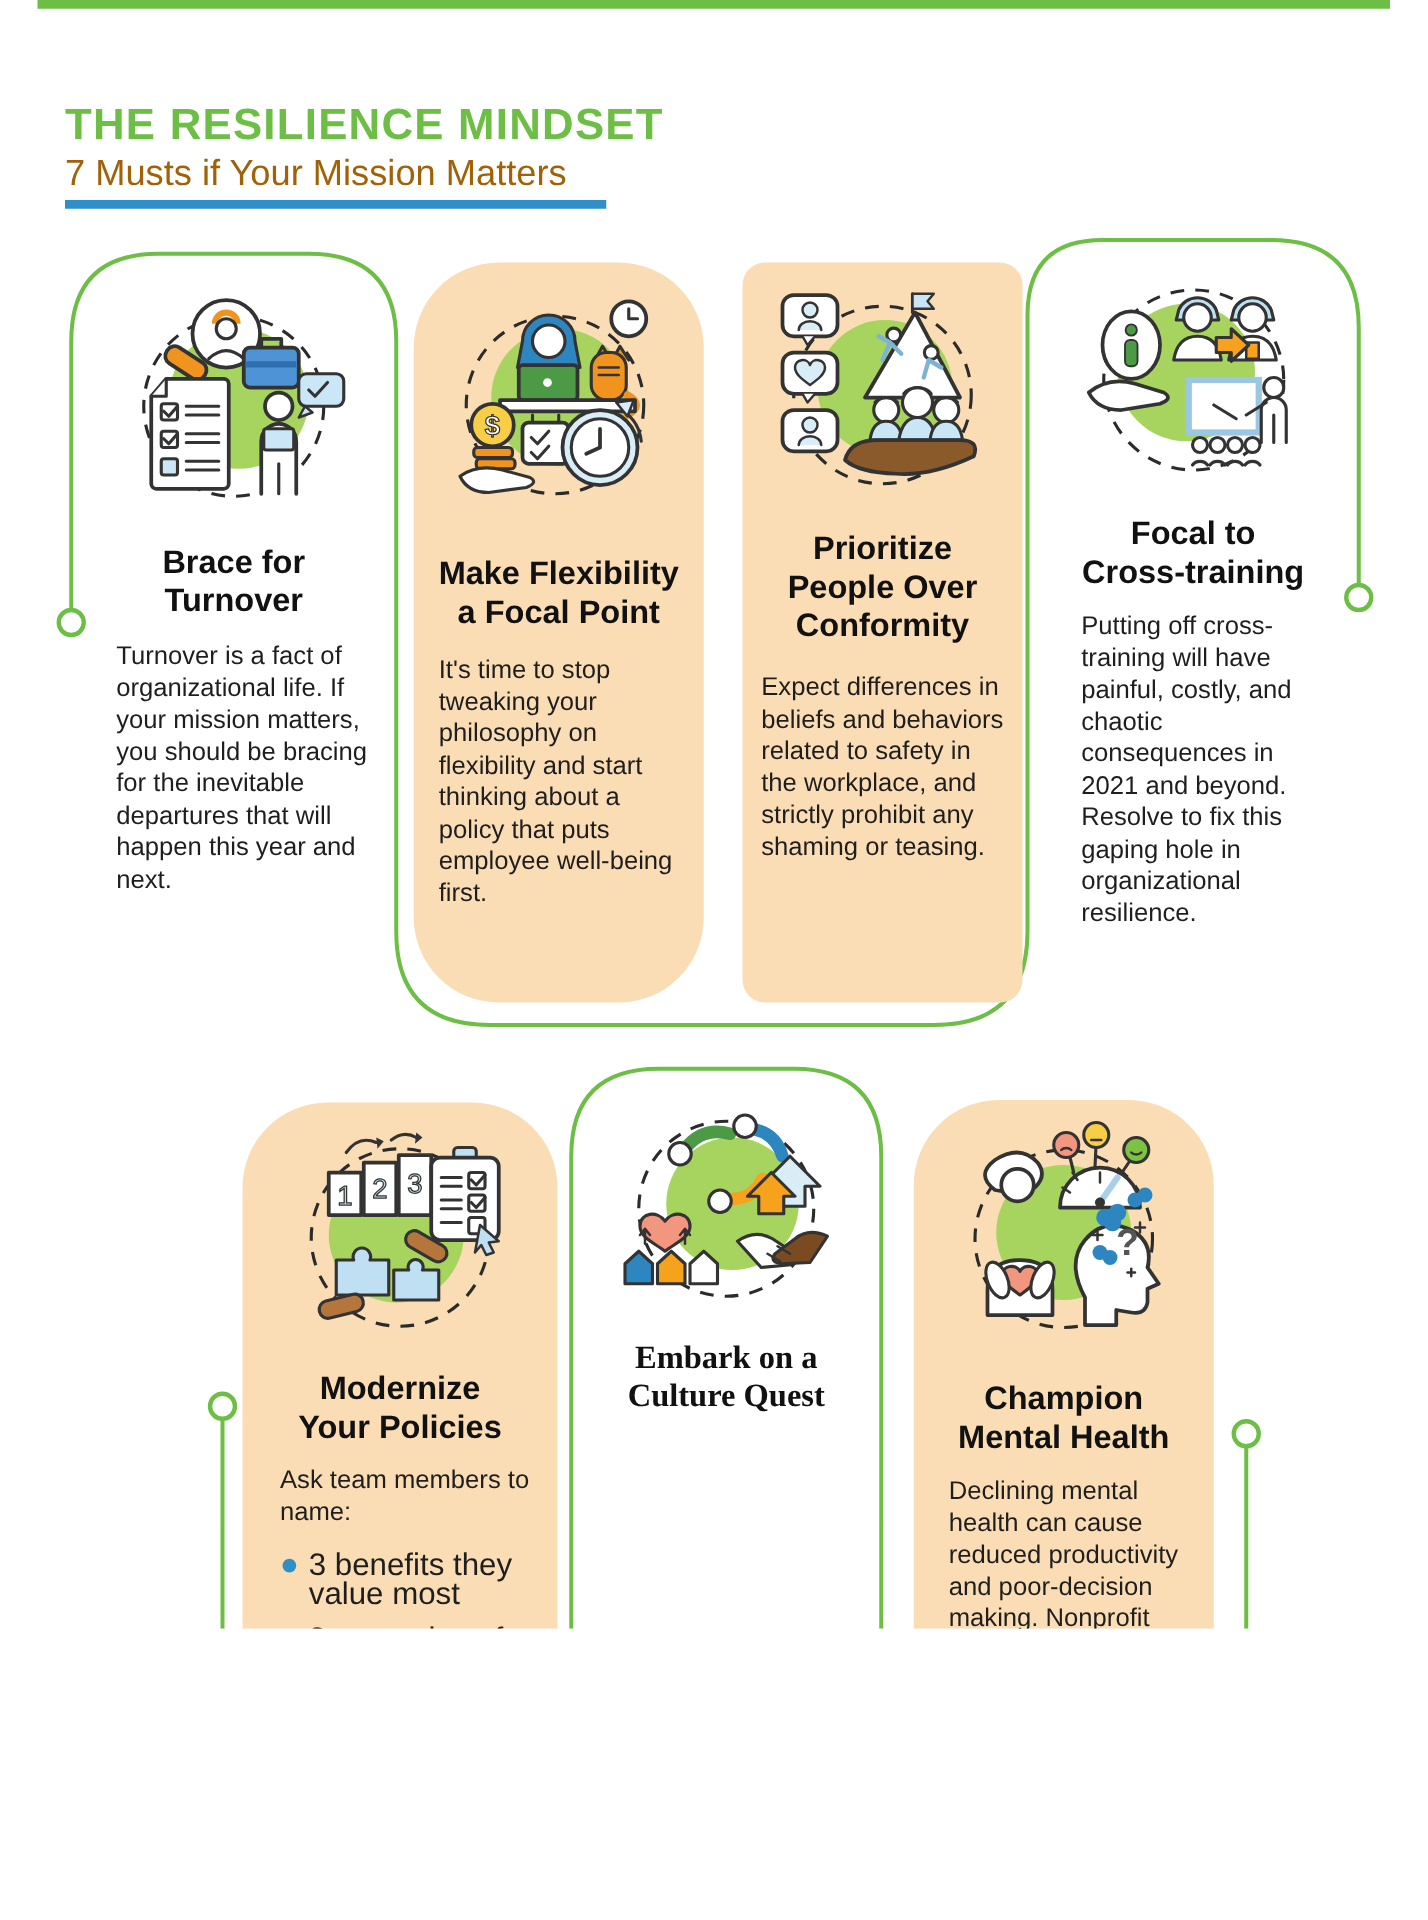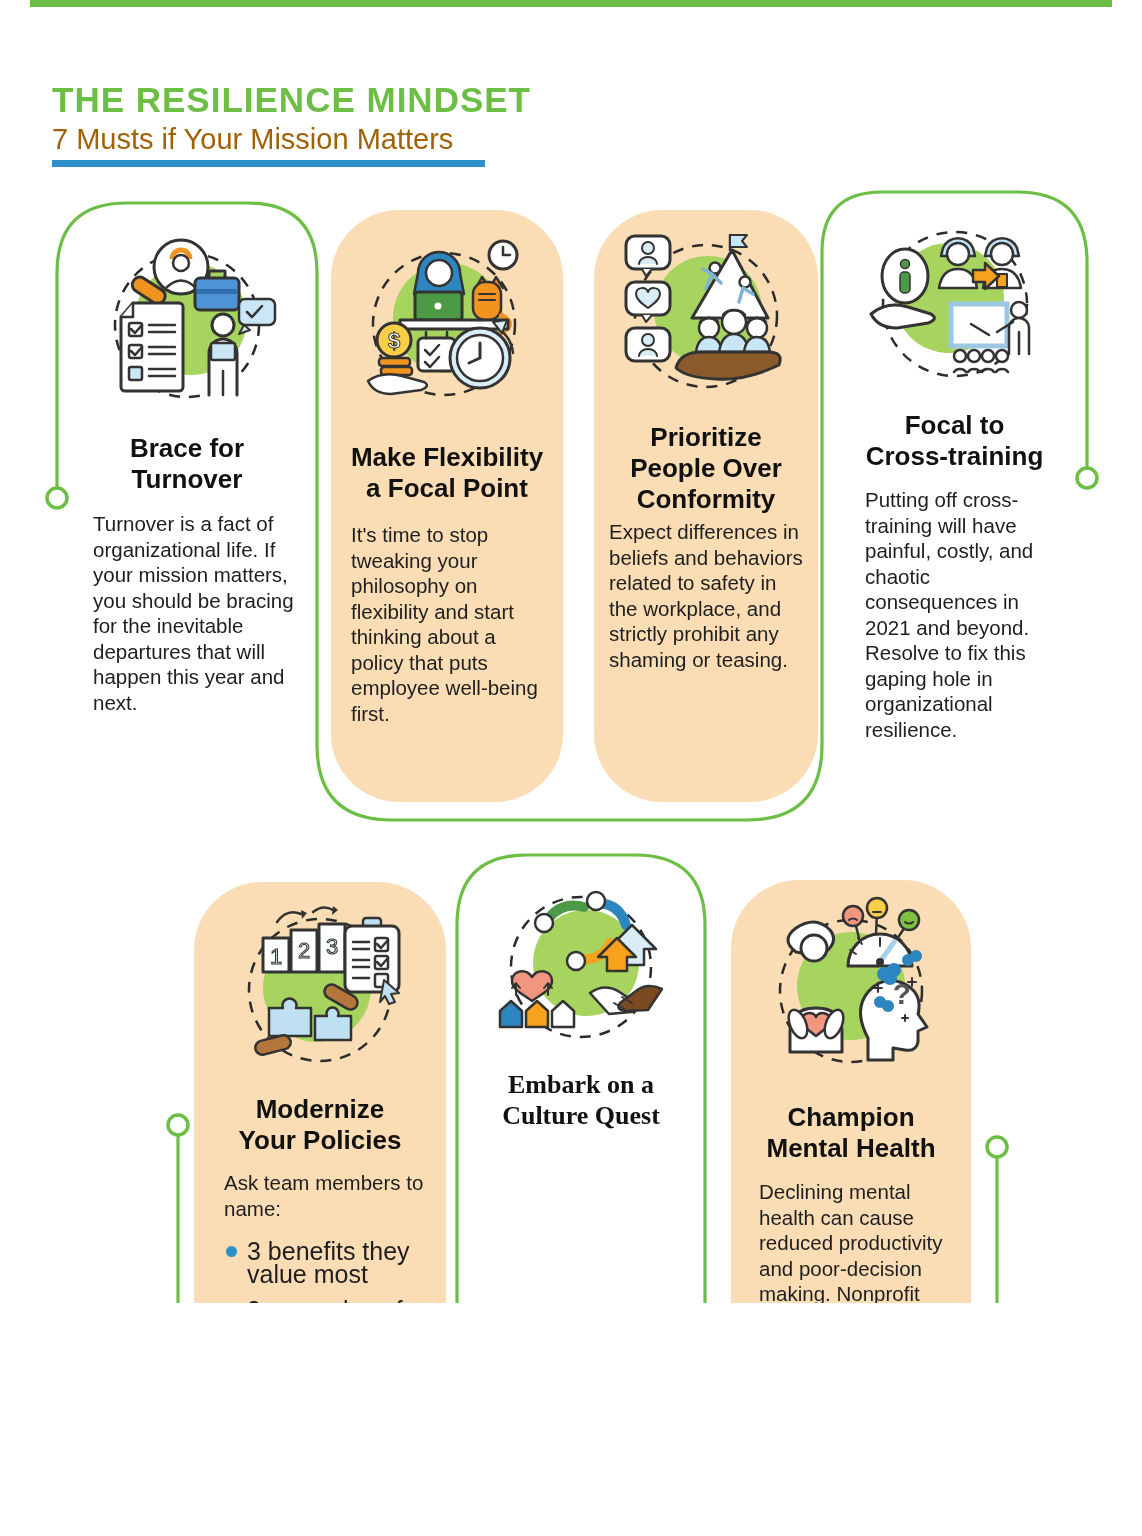--- a/index.html
+++ b/index.html
@@ -26,24 +26,24 @@
   #card1{left:57px;top:203px;width:260px;height:612px;}
   #card1 .icon-wrap{margin-top:20px;}
   #card1 .card-title{margin-top:14px;}
   #card1 .card-body{margin:16px 0 0 36px;width:202px;}
 
   #card2{left:331px;top:210px;width:232px;height:592px;}
   #card2 .icon-wrap{margin-top:16px;}
   #card2 .card-title{margin-top:22px;}
   #card2 .card-body{margin:18px 0 0 20px;width:198px;}
 
-  #card3{left:594px;top:210px;width:224px;height:592px;}
+  #card3{left:594px;top:210px;width:224px;height:592px;border-radius:18px;}
   #card3 .icon-wrap{margin-top:12px;}
   #card3 .card-title{margin-top:8px;}
-  #card3 .card-body{margin:4px 0 0 15px;width:196px;}
+  #card3 .card-body{margin:21px 0 0 15px;width:196px;}
 
   #card4{left:822px;top:192px;width:265px;height:625px;}
   #card4 .icon-wrap{margin-top:18px;}
   #card4 .card-title{margin-top:4px;}
   #card4 .card-body{margin:15px 0 0 43px;width:200px;}
 
   #card5{left:194px;top:882px;width:252px;height:582px;}
   #card5 .icon-wrap{margin-top:14px;}
   #card5 .card-title{margin-top:8px;}
   #card5 .card-body{margin:14px 0 0 30px;width:206px;}

